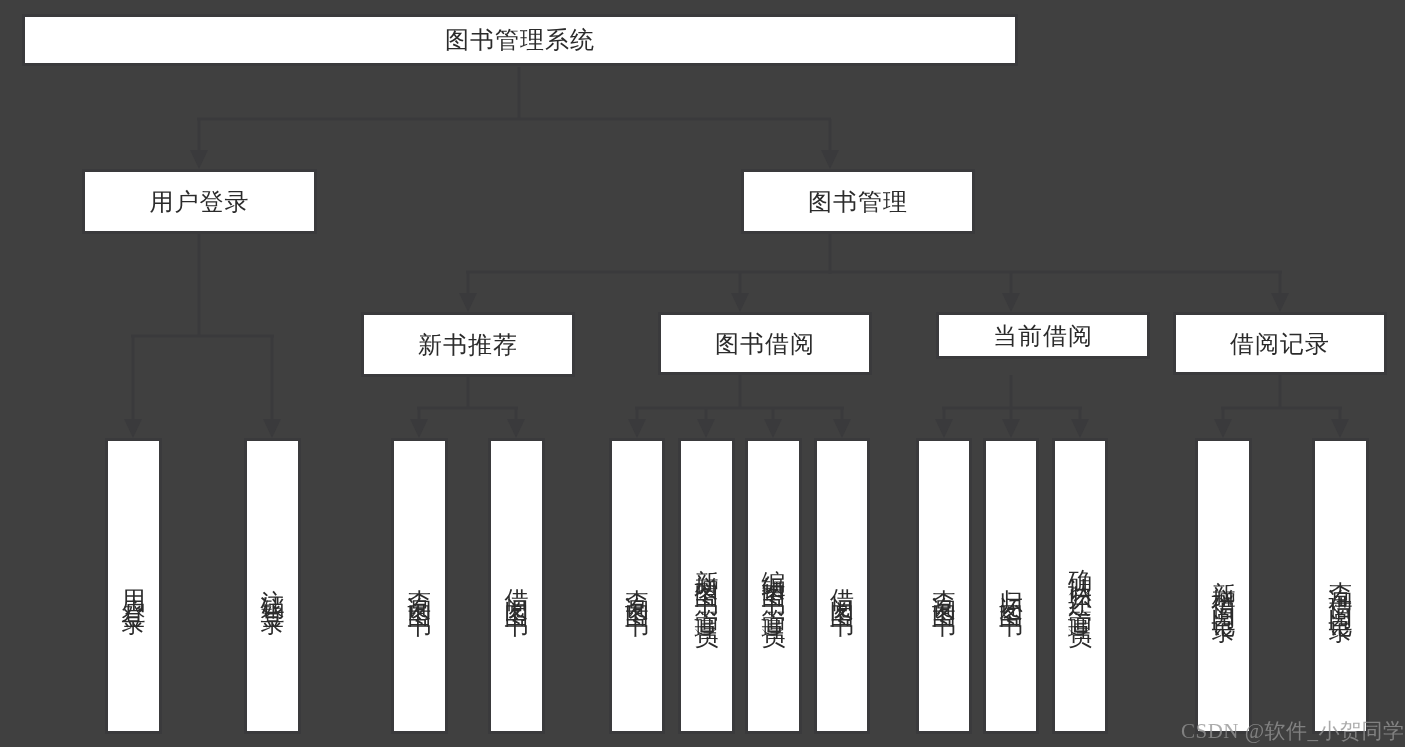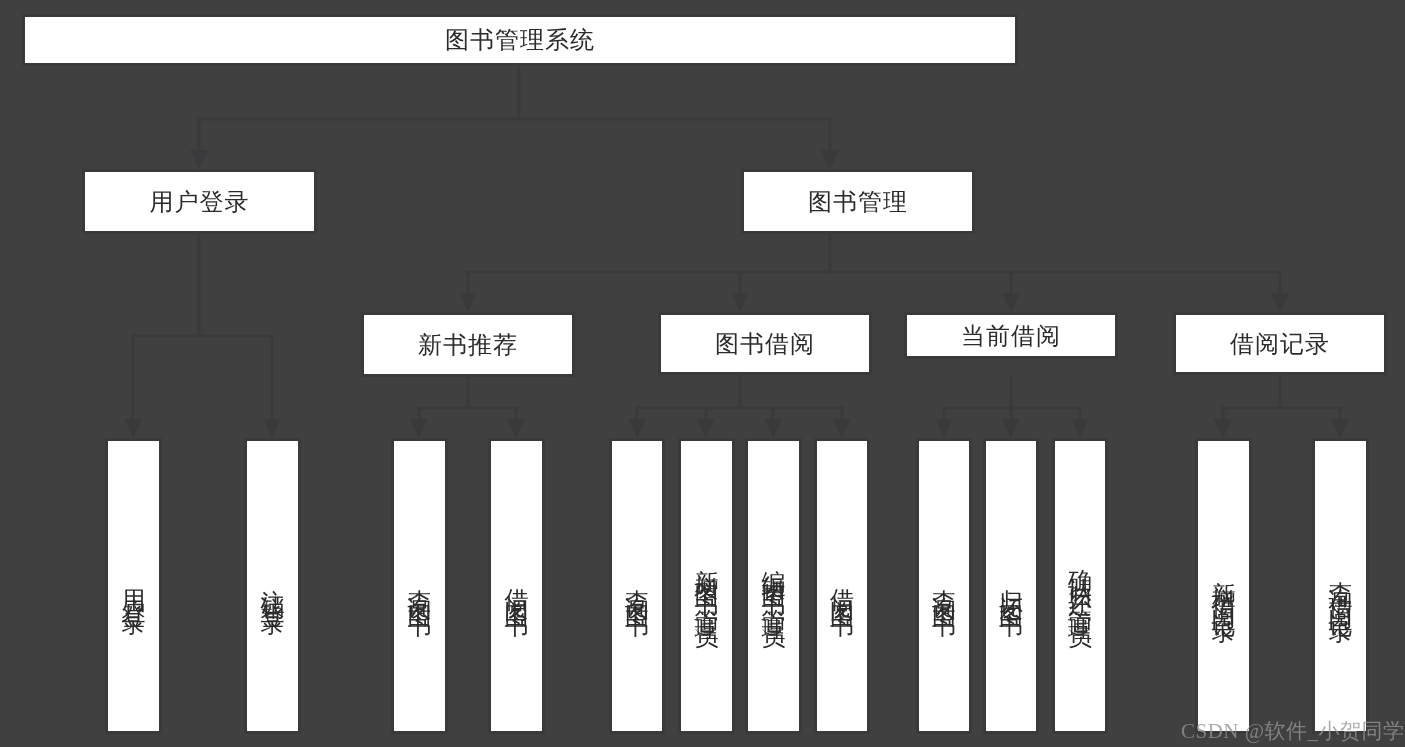--- a/index.html
+++ b/index.html
@@ -95,21 +95,21 @@
     </g>
   </svg>
 
   <div class="node" style="left:22px;top:14px;width:996px;height:52px;">图书管理系统</div>
 
   <div class="node" style="left:82px;top:169px;width:235px;height:65px;">用户登录</div>
   <div class="node" style="left:713px;top:169px;width:234px;height:65px;margin-left:28px;">图书管理</div>
 
   <div class="node" style="left:361px;top:312px;width:214px;height:65px;">新书推荐</div>
   <div class="node" style="left:633px;top:312px;width:214px;height:63px;margin-left:25px;">图书借阅</div>
-  <div class="node" style="left:904px;top:312px;width:214px;height:47px;">当前借阅</div>
+  <div class="node" style="left:936px;top:312px;width:214px;height:47px;">当前借阅</div>
   <div class="node" style="left:1173px;top:312px;width:214px;height:63px;">借阅记录</div>
 
   <div class="node leaf" style="left:105px;top:438px;width:57px;height:296px;">
     <span>用户登录</span>
     </div>
   <div class="node leaf" style="left:244px;top:438px;width:57px;height:296px;">
     <span>注销登录</span>
     </div>
 
   <div class="node leaf" style="left:391px;top:438px;width:57px;height:296px;">

